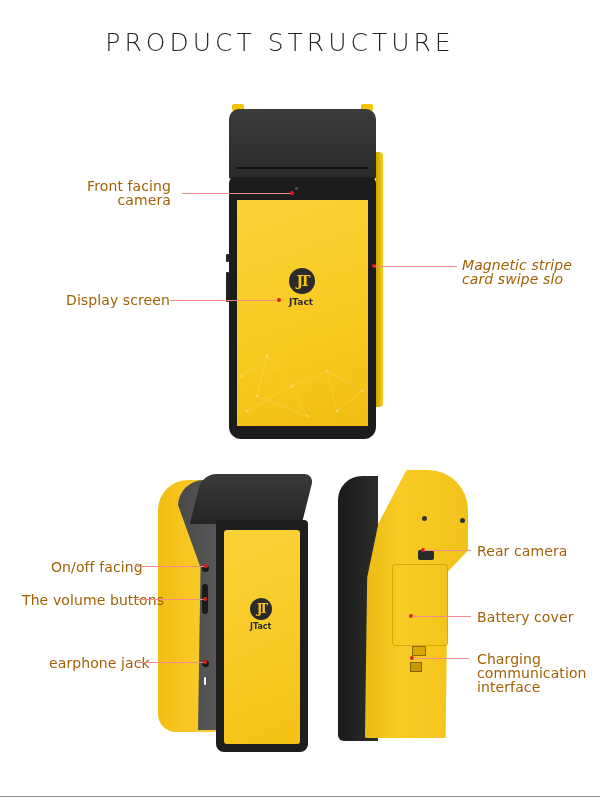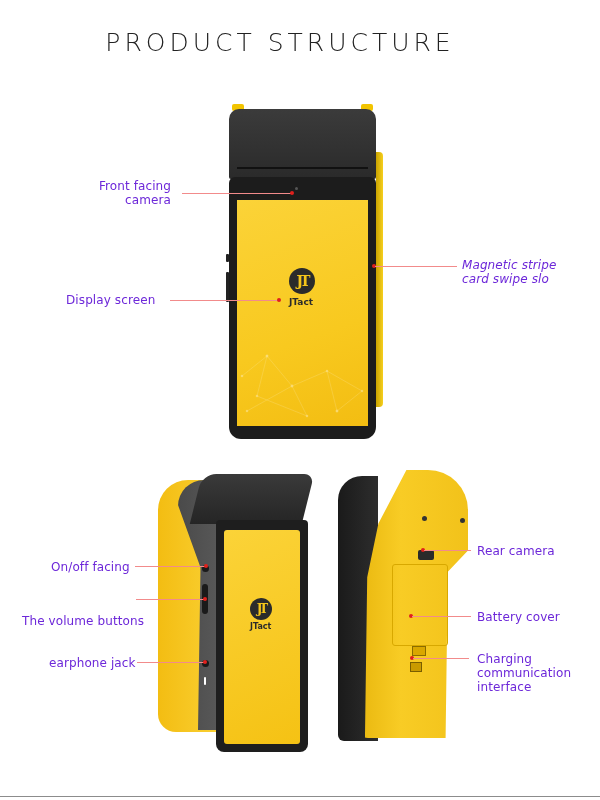--- a/index.html
+++ b/index.html
@@ -6,21 +6,21 @@
   html, body { width: 600px; height: 800px; background: #ffffff; overflow: hidden; }
   body { position: relative; font-family: "DejaVu Sans", sans-serif; color: #333; }
 
   .title {
     position: absolute; top: 28px; left: 0; width: 560px; text-align: center;
     font-size: 25px; letter-spacing: 4px; font-weight: 300; color: #222;
     font-family: "DejaVu Sans", sans-serif;
   }
 
   .label {
-    position: absolute; font-size: 12px; color: #6d28d9; line-height: 14px;
+    position: absolute; font-size: 14px; color: #a16207; line-height: 14px;
     font-family: "DejaVu Sans", sans-serif; letter-spacing: 0.1px;
   }
   .label.right-align { text-align: right; }
 
   .leader { position: absolute; height: 1px; background: #f28b8b; }
   .dot { position: absolute; width: 4px; height: 4px; border-radius: 50%; background: #e0201c; }
 
   
   .front-device { position: absolute; left: 229px; top: 104px; width: 147px; height: 335px; }
   .fd-clip { position: absolute; top: 0; width: 12px; height: 7px; background: #f2c400; border-radius: 2px; }
@@ -185,21 +185,21 @@
   <div class="ld-btn" style="left:44px; top:93px; width:7px; height:7px; border-radius:50%;"></div>
   <div class="ld-btn" style="left:44px; top:112px; width:6px; height:30px;"></div>
   <div class="ld-btn" style="left:44px; top:188px; width:7px; height:7px; border-radius:50%;"></div>
   <div class="ld-btn" style="left:46px; top:205px; width:2px; height:8px; background:#fff;"></div>
 </div>
 
 <div class="label" style="left:51px; top:560px;">On/off facing</div>
 <div class="leader" style="left:135px; top:566px; width:70px;"></div>
 <div class="dot" style="left:204px; top:564px;"></div>
 
-<div class="label" style="left:22px; top:614px;text-align:center;">The volume buttons</div>
+<div class="label" style="left:22px; top:593px;text-align:center;">The volume buttons</div>
 <div class="leader" style="left:136px; top:599px; width:68px;"></div>
 <div class="dot" style="left:203px; top:597px;"></div>
 
 <div class="label" style="left:49px; top:656px;">earphone jack</div>
 <div class="leader" style="left:137px; top:662px; width:67px;"></div>
 <div class="dot" style="left:203px; top:660px;"></div>
 
 <div class="right-device">
   <div class="rd-dark"></div>
   <div class="rd-body"></div>

